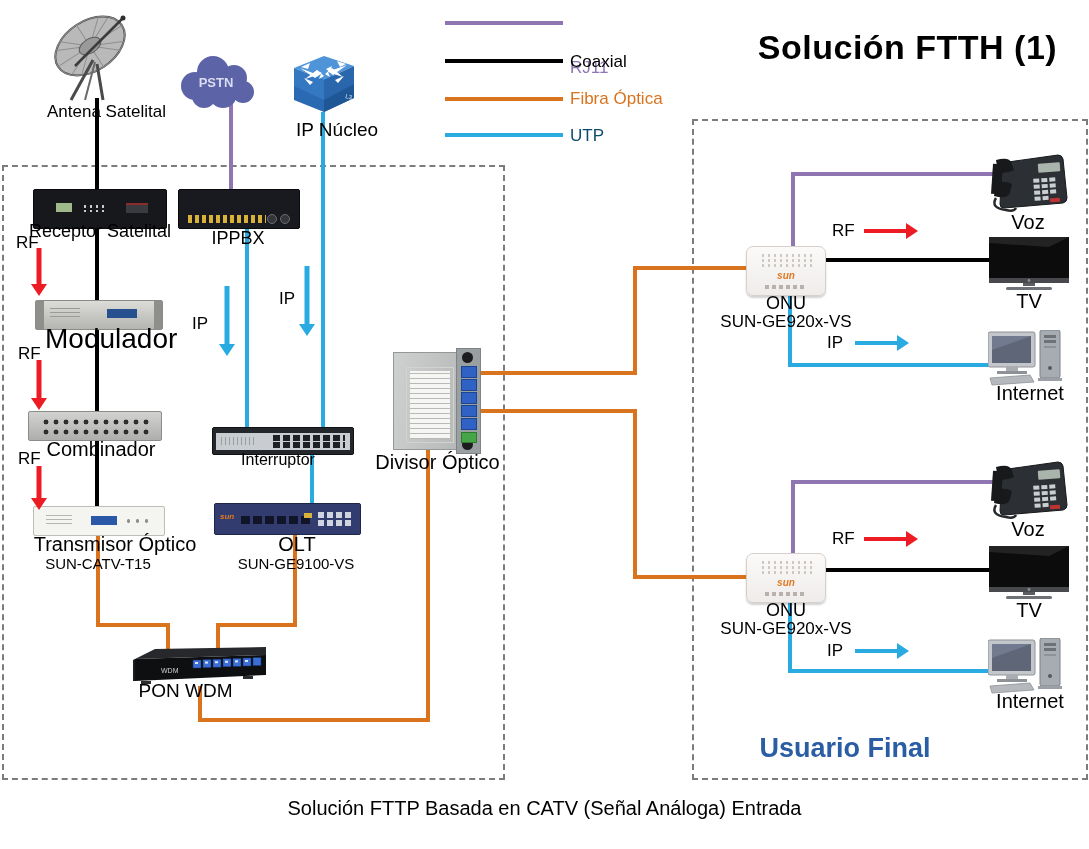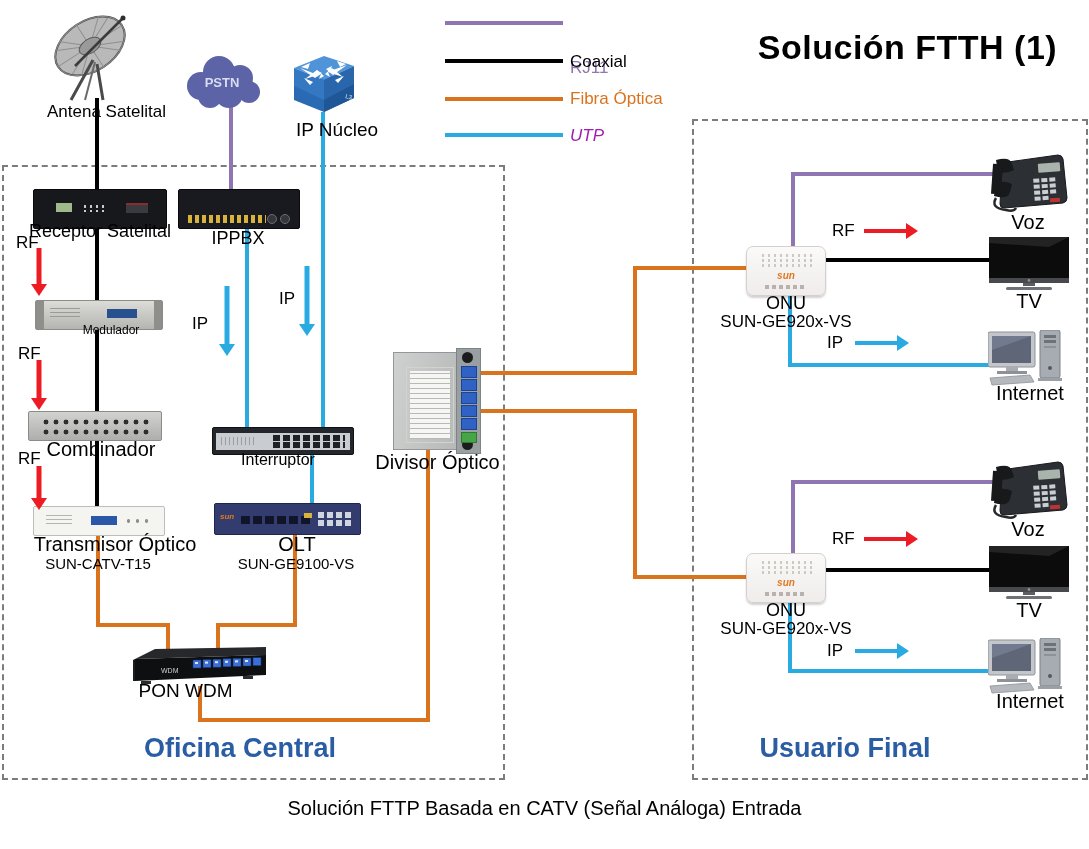--- a/index.html
+++ b/index.html
@@ -16,21 +16,21 @@
   .c-utp{background:#29abe2;}
   
   .lbl{position:absolute;font-size:18px;line-height:1.05;text-align:center;z-index:6;white-space:nowrap;}
   .lbl-sm{font-size:15px;}
   .lbl-md{font-size:17px;}
   .title{position:absolute;font-size:34px;font-weight:bold;letter-spacing:.5px;z-index:6;text-align:center;}
   .caption{position:absolute;font-size:20px;text-align:center;z-index:6;}
   
   .legend-line{position:absolute;height:4px;width:118px;z-index:2;}
   .legend-text{position:absolute;font-size:17px;z-index:6;white-space:nowrap;}
-  .t-rj11{color:#8f76b3;margin-top:44px;}.t-coax{color:#000;}.t-fiber{color:#d9731e;}.t-utp{color:#a21caf;font-style:italic;}
+  .t-rj11{color:#8f76b3;margin-top:44px;}.t-coax{color:#000;}.t-fiber{color:#d9731e;}.t-utp{color:#0c4a6e;}
   
   .arrow-down{position:absolute;width:16px;z-index:5;}
   .arrow-down::before{content:"";position:absolute;left:50%;transform:translateX(-50%);top:0;bottom:11px;width:5px;background:currentColor;}
   .arrow-down::after{content:"";position:absolute;left:50%;transform:translateX(-50%);bottom:0;width:0;height:0;
      border-left:8px solid transparent;border-right:8px solid transparent;border-top:12px solid currentColor;}
   .arrow-right{position:absolute;height:16px;z-index:5;}
   .arrow-right::before{content:"";position:absolute;top:50%;transform:translateY(-50%);left:0;right:11px;height:4px;background:currentColor;}
   .arrow-right::after{content:"";position:absolute;top:50%;transform:translateY(-50%);right:0;width:0;height:0;
      border-top:8px solid transparent;border-bottom:8px solid transparent;border-left:12px solid currentColor;}
   .red{color:#ed1c24;}
@@ -93,21 +93,20 @@
   .onu .strip{position:absolute;left:50%;transform:translateX(-50%);bottom:6px;width:42px;height:4px;
       background:repeating-linear-gradient(90deg,#b9b2ac 0 4px,rgba(0,0,0,0) 4px 7px);}
 </style>
 </head>
 <body>
 
 <div id="stage">
 
   <div class="zone" style="left:2px;top:165px;width:499px;height:611px;"></div>
   <div class="zone" style="left:692px;top:119px;width:392px;height:657px;"></div>
-  <div class="zone-label" style="left:95px;top:733px;width:290px;">Oficina Central</div>
   <div class="zone-label" style="left:720px;top:733px;width:250px;">Usuario Final</div>
 
   <div class="title" style="left:735px;top:28px;width:345px;">Solución FTTH (1)</div>
   <div class="caption" style="left:0;top:797px;width:1089px;">Solución FTTP Basada en CATV (Señal Análoga) Entrada</div>
 
   <div class="legend-line c-rj11" style="left:445px;top:21px;"></div>
   <div class="legend-line c-coax" style="left:445px;top:59px;"></div>
   <div class="legend-line c-fiber" style="left:445px;top:97px;"></div>
   <div class="legend-line c-utp" style="left:445px;top:133px;"></div>
   <div class="legend-text t-rj11" style="left:570px;top:14px;">RJ11</div>
@@ -188,21 +187,21 @@
       </g>
       <line x1="30" y1="58" x2="78" y2="10" stroke="#3c3c3c" stroke-width="2.5"></line>
       <circle cx="78" cy="10" r="2.5" fill="#2e2e2e"></circle>
       <line x1="48" y1="52" x2="26" y2="92" stroke="#4a4a4a" stroke-width="3"></line>
       <line x1="52" y1="56" x2="58" y2="92" stroke="#4a4a4a" stroke-width="3"></line>
       <line x1="50" y1="54" x2="40" y2="92" stroke="#6a6a6a" stroke-width="2"></line>
     </svg>
   </div>
   <div class="lbl lbl-md" style="left:24px;top:103px;width:165px;">Antena Satelital</div>
 
-  <div class="dev" style="left:177px;top:52px;width:90px;height:58px;">
+  <div class="dev" style="left:171px;top:52px;width:90px;height:58px;">
     <svg width="90" height="58" viewBox="0 0 90 58">
       <g fill="#5c63a6">
         <circle cx="24" cy="34" r="14"></circle>
           <circle cx="42" cy="20" r="16"></circle>
           <circle cx="63" cy="26" r="13"></circle>
         <circle cx="72" cy="40" r="11"></circle>
           <circle cx="52" cy="42" r="14"></circle>
           <circle cx="33" cy="44" r="12"></circle>
         <rect x="22" y="28" width="50" height="18" rx="8"></rect>
       </g>
@@ -245,21 +244,21 @@
     <span class="p2"></span>
   </div>
   <div class="lbl" style="left:198px;top:229px;width:80px;">IPPBX</div>
 
   <div class="dev rack modulador" style="left:35px;top:300px;width:126px;height:28px;">
     <span class="endL"></span>
       <span class="endR"></span>
     <span class="txt"></span>
     <span class="lcd"></span>
   </div>
-  <div class="lbl" style="left:58px;top:324px;width:106px;font-size:12px;">Modulador</div>
+  <div class="lbl" style="left:45px;top:324px;width:106px;font-size:28px;">Modulador</div>
 
   <div class="dev rack combinador" style="left:28px;top:411px;width:132px;height:28px;">
     <span class="conns"></span>
   </div>
   <div class="lbl" style="left:43px;top:439px;width:116px;font-size:20px;">Combinador</div>
 
   <div class="dev rack interruptor" style="left:212px;top:427px;width:140px;height:26px;">
     <span class="front">
       <span class="vents"></span>
       <span class="row1"></span>

